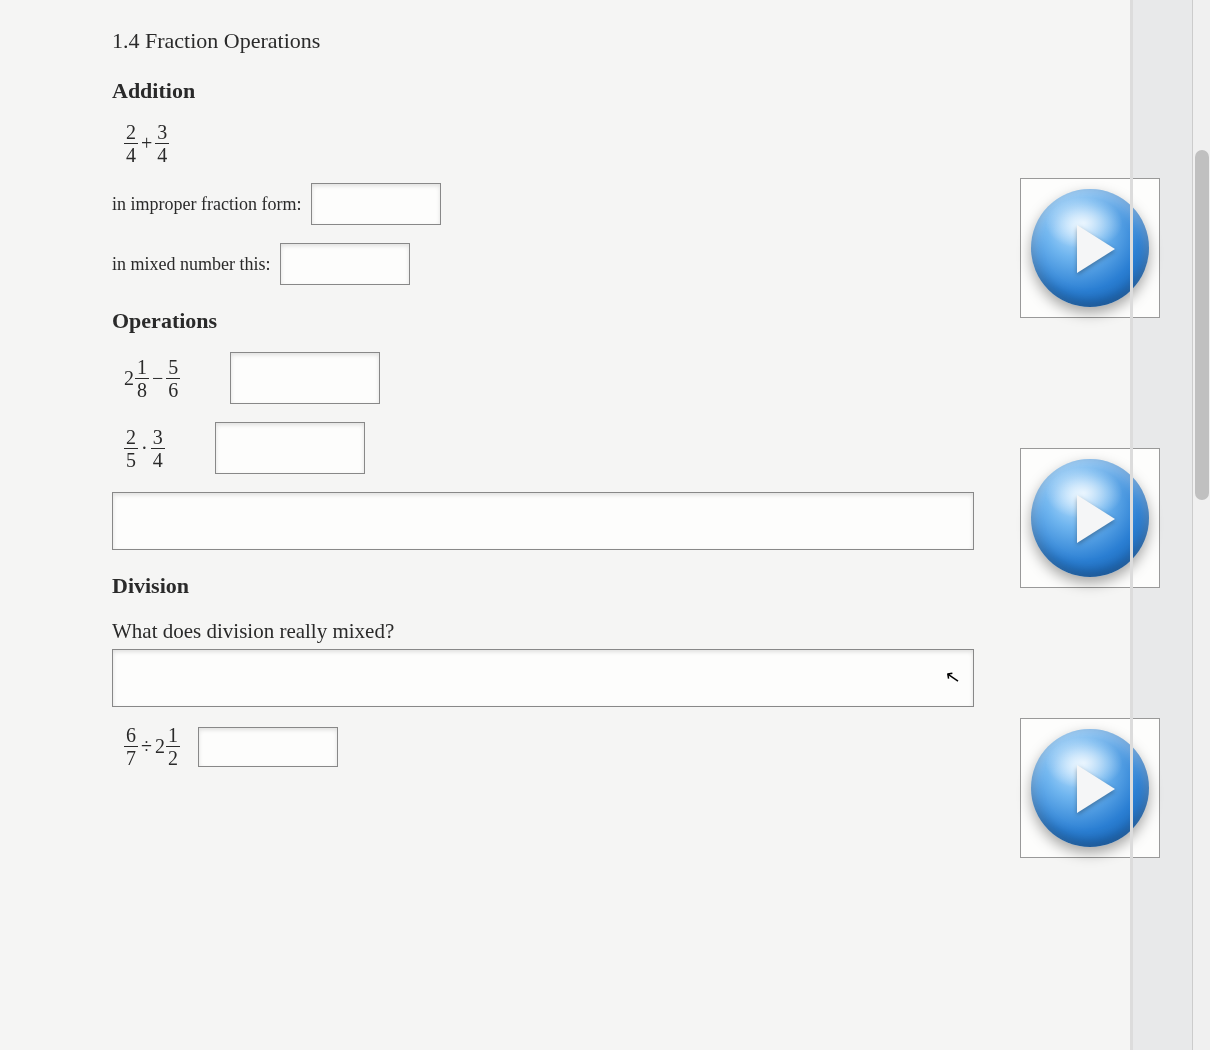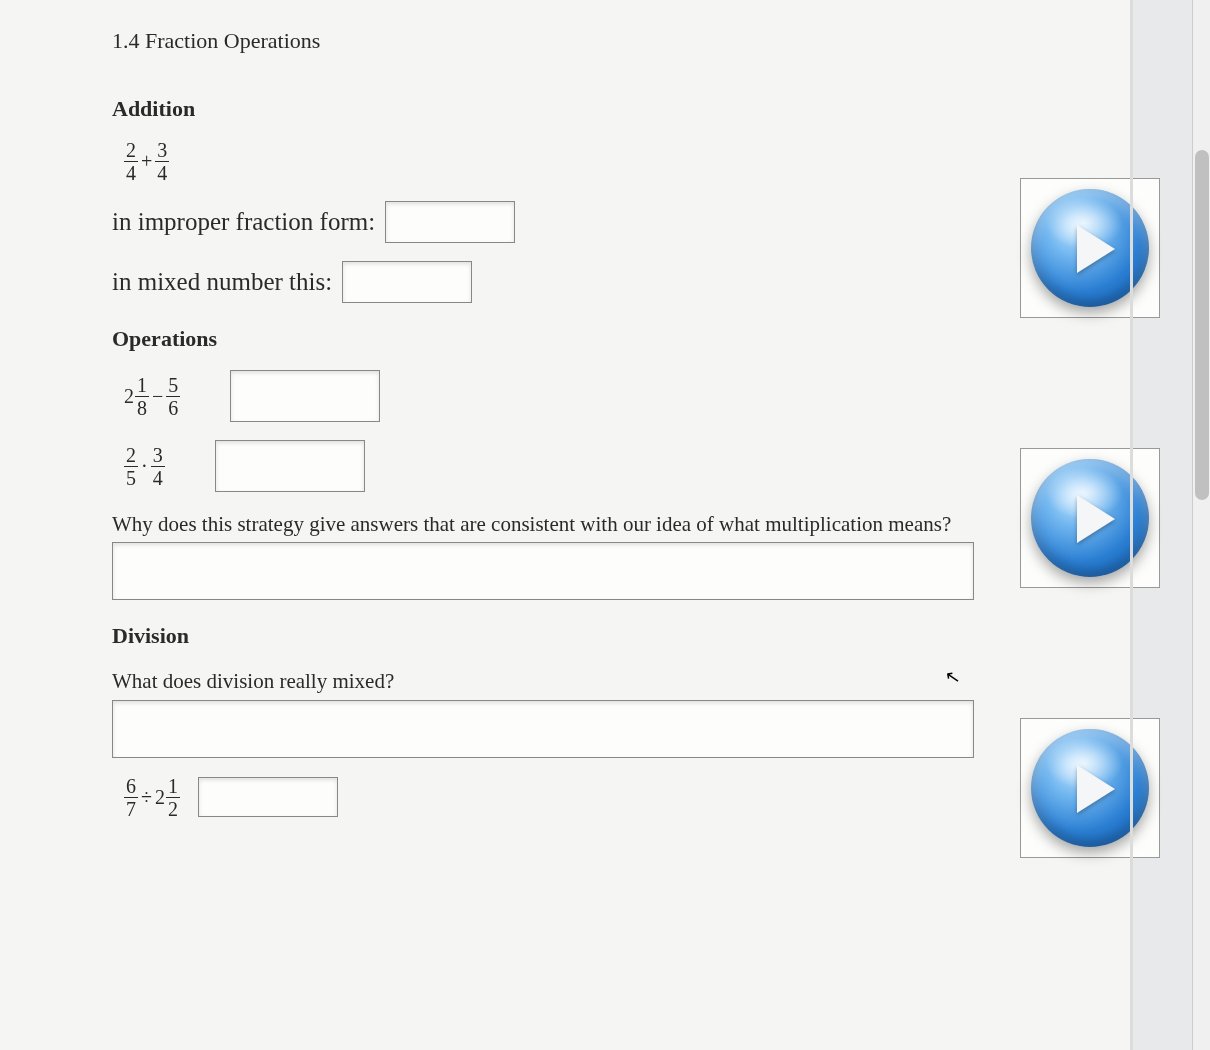--- a/index.html
+++ b/index.html
@@ -42,21 +42,21 @@
   .thin-line {
     position: absolute;
     left: 1130px;
     top: 0;
     width: 3px;
     height: 1050px;
     background: #dcdcdc;
   }
   .title {
     font-size: 22px;
-    margin-bottom: 42px;
+    margin-bottom: 24px;
     font-weight: normal;
   }
   .heading {
     font-size: 22px;
     font-weight: bold;
     margin-bottom: 18px;
     margin-top: 23px;
   }
   .frac {
     display: inline-block;
@@ -72,21 +72,21 @@
   .expr-row {
     display: flex;
     align-items: center;
     margin-bottom: 18px;
     margin-left: 12px;
   }
   .label-row {
     display: flex;
     align-items: center;
     margin-bottom: 18px;
-    font-size: 25px;
+    font-size: 18px;
     text-align: right;
   }
   .qtext { font-size: 21px; margin-bottom: 4px; max-width: 860px; line-height: 1.35;}
   .ibox {
     border: 1px solid #888;
     background: #fdfdfc;
     box-shadow: inset 0 2px 4px rgba(0,0,0,0.12);
   }
   .ibox.small { width: 130px; height: 42px; margin-left: 10px; }
   .ibox.med   { width: 150px; height: 52px; margin-left: 50px; }
@@ -192,21 +192,20 @@
       <span class="num">2</span>
       <span class="den">5</span>
     </span>
     <span class="op">·</span>
     <span class="frac">
       <span class="num">3</span>
       <span class="den">4</span>
     </span>
     <div class="ibox med"></div>
   </div>
-  <div class="qtext">Why does this strategy give answers that are consistent with our idea of what multiplication means?</div>
   <div class="ibox wide"></div>
 
   <div class="heading">Division</div>
   <div class="qtext">What does division really mixed?</div>
   <div class="ibox wide2"></div>
   <div class="expr-row">
     <span class="frac">
       <span class="num">6</span>
       <span class="den">7</span>
     </span>

